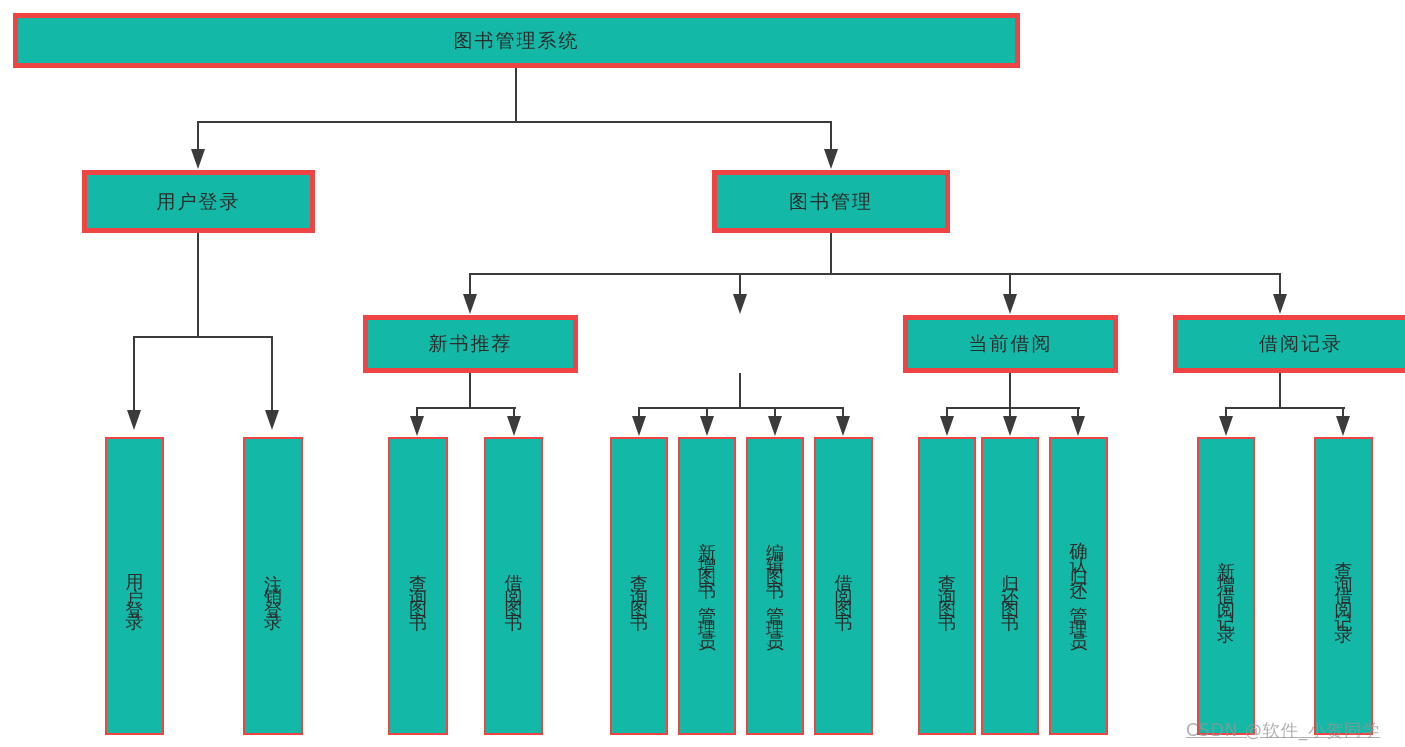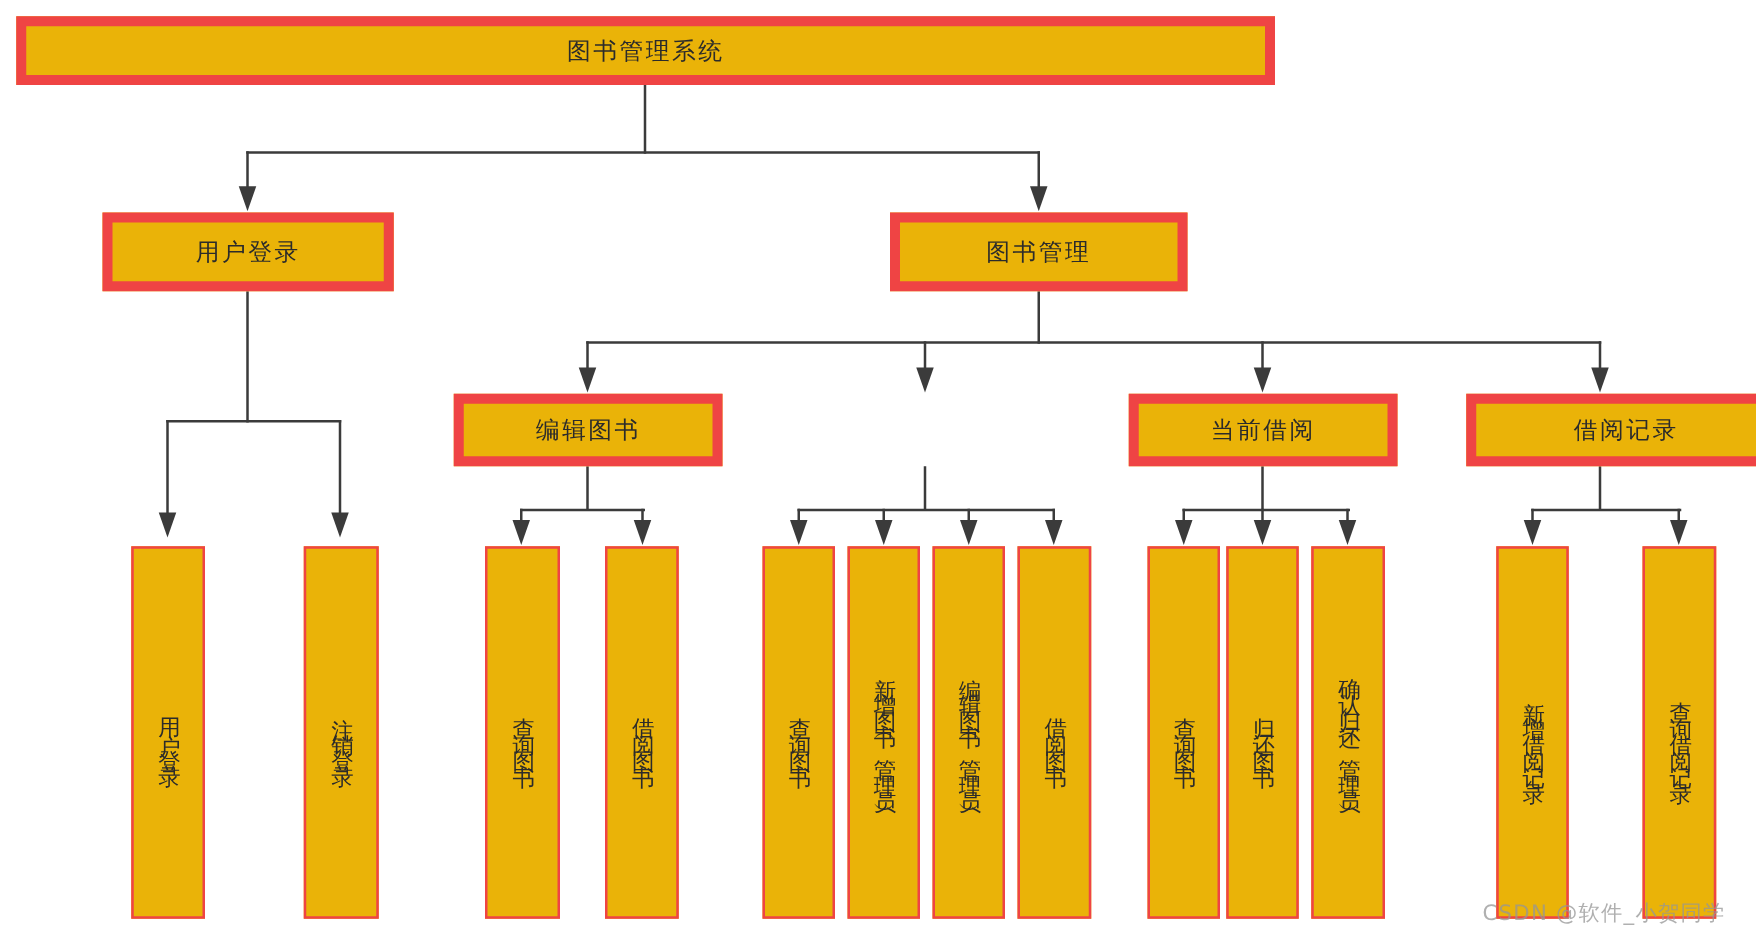--- a/index.html
+++ b/index.html
@@ -1,39 +1,40 @@
 <!DOCTYPE html>
 <html><head>
 <meta charset="utf-8">
 <style>
   html,body{margin:0;padding:0;background:#ffffff;}
   .stage{
     position:relative;width:1405px;height:747px;background:#ffffff;overflow:hidden;
     font-family:"DejaVu Sans","Liberation Sans",sans-serif;color:#2b2b2b;
   }
   .box{
-    position:absolute;background:#eab308;border:8px solid #ef4444;box-sizing:border-box;
+    position:absolute;background:#14b8a6;border:5px solid #ef4444;box-sizing:border-box;
     display:flex;align-items:center;justify-content:center;
     font-size:19px;letter-spacing:2px;color:#2b2b2b;z-index:2;
   }
   .leaf{
     border-width:2px;font-size:18px;letter-spacing:13px;
     writing-mode:vertical-rl;text-orientation:mixed;line-height:1;
     padding:4px 0;
   }
   .ln{position:absolute;background:#3b3b3b;z-index:1;}
   .arw{
     position:absolute;width:0;height:0;z-index:1;
     border-left:7px solid transparent;border-right:7px solid transparent;
     border-top:20px solid #3b3b3b;
   }
   .watermark{
     position:absolute;left:1186px;top:719px;z-index:4;
     font-size:17px;letter-spacing:1px;color:rgba(150,150,150,0.75);
     white-space:nowrap;
+    text-decoration:underline;
   }
 </style>
 </head>
 <body>
 
 <div class="stage">
 
   <div class="box" style="left:13px;top:13px;width:1007px;height:55px">图书管理系统</div>
 
   <div class="ln" style="left:515px;top:68px;width:2px;height:55px"></div>
@@ -57,21 +58,21 @@
   <div class="ln" style="left:469px;top:273px;width:812px;height:2px"></div>
   <div class="ln" style="left:469px;top:273px;width:2px;height:25px"></div>
   <div class="arw" style="left:463px;top:294px"></div>
   <div class="ln" style="left:739px;top:273px;width:2px;height:25px"></div>
   <div class="arw" style="left:733px;top:294px"></div>
   <div class="ln" style="left:1009px;top:273px;width:2px;height:25px"></div>
   <div class="arw" style="left:1003px;top:294px"></div>
   <div class="ln" style="left:1279px;top:273px;width:2px;height:25px"></div>
   <div class="arw" style="left:1273px;top:294px"></div>
 
-  <div class="box" style="left:363px;top:315px;width:215px;height:58px">编辑图书</div>
+  <div class="box" style="left:363px;top:315px;width:215px;height:58px">新书推荐</div>
   <div class="box" style="left:903px;top:315px;width:215px;height:58px">当前借阅</div>
   <div class="box" style="left:1173px;top:315px;width:256px;height:58px">借阅记录</div>
 
   <div class="ln" style="left:469px;top:373px;width:2px;height:35px"></div>
   <div class="ln" style="left:416px;top:407px;width:100px;height:2px"></div>
   <div class="ln" style="left:416px;top:407px;width:2px;height:12px"></div>
   <div class="arw" style="left:410px;top:416px"></div>
   <div class="ln" style="left:513px;top:407px;width:2px;height:12px"></div>
   <div class="arw" style="left:507px;top:416px"></div>
 

